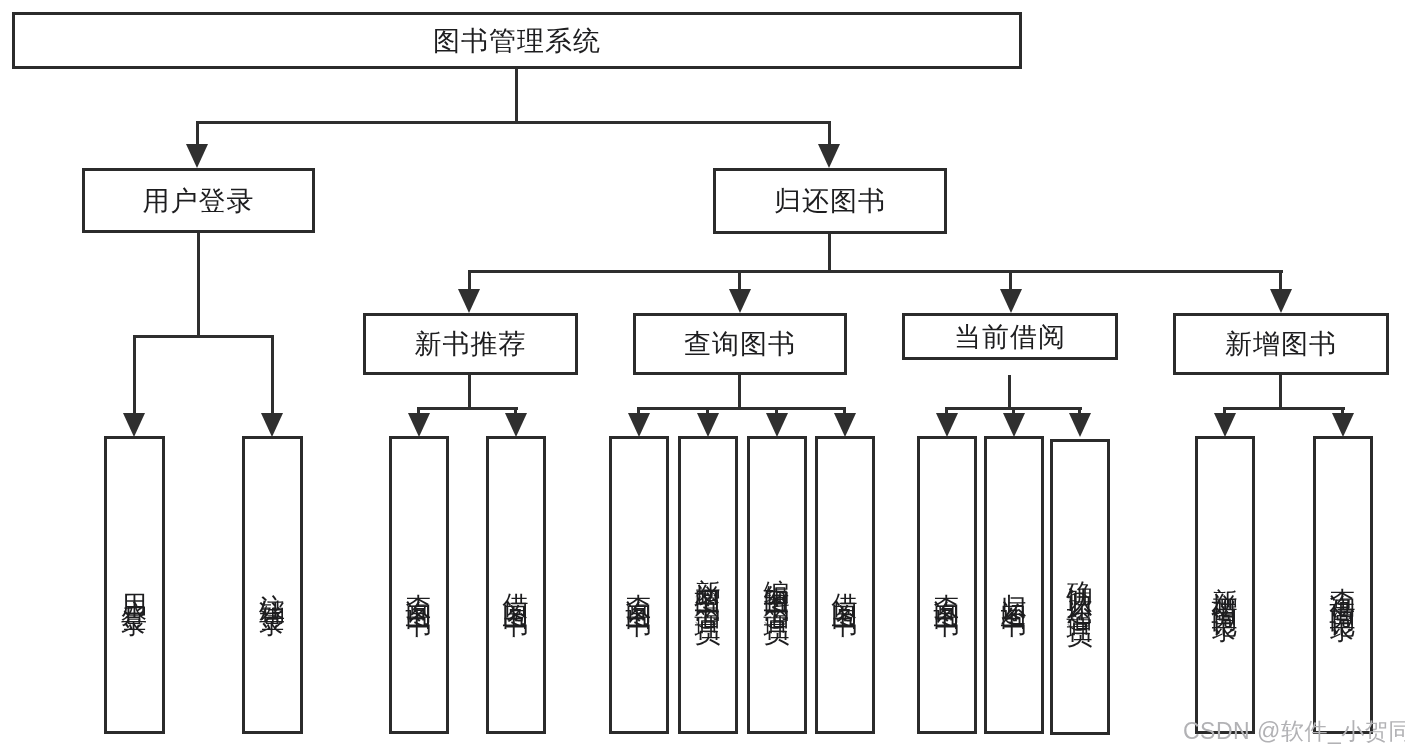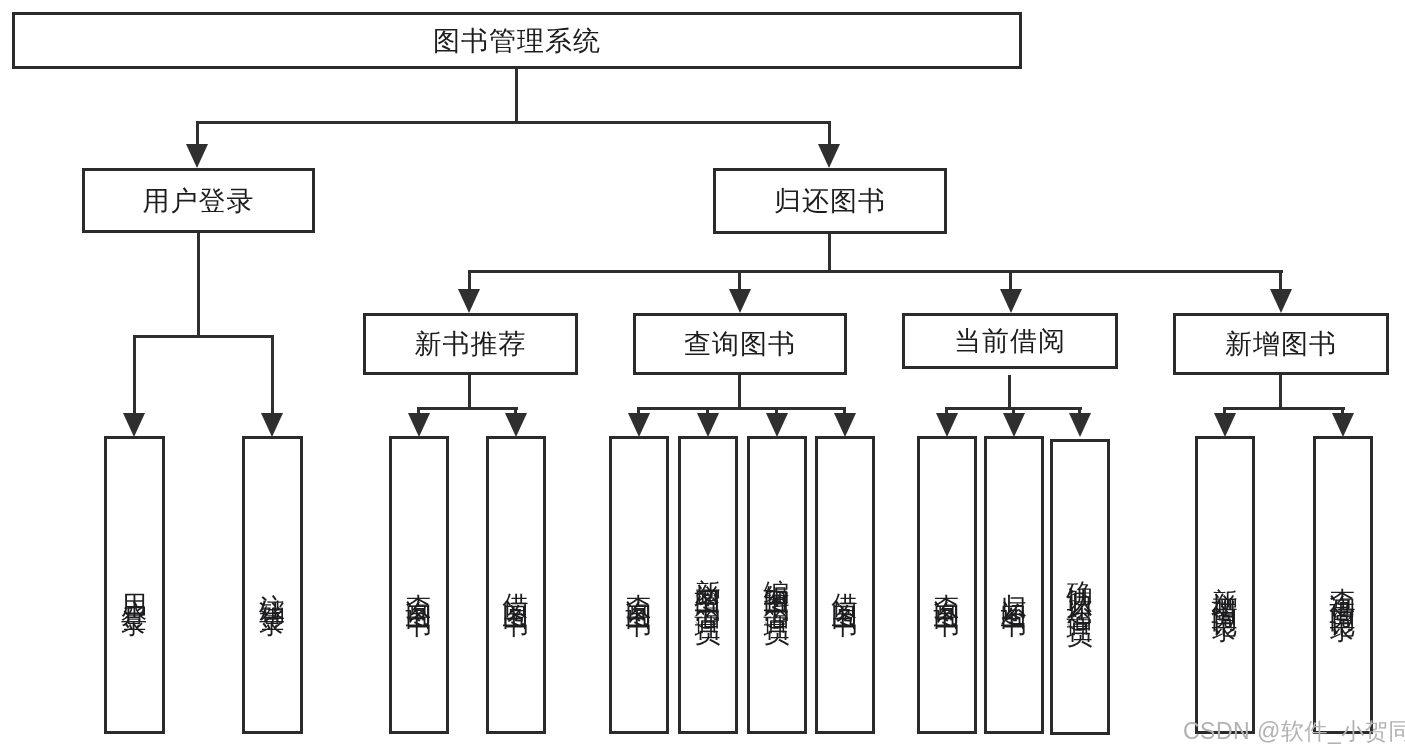--- a/index.html
+++ b/index.html
@@ -96,21 +96,21 @@
   <div class="ah" style="left:1000px;top:289px;"></div>
   <div class="vl" style="left:1279px;top:270px;height:22px;"></div>
   <div class="ah" style="left:1270px;top:289px;"></div>
 
   <div class="node" style="left:363px;top:313px;width:215px;height:62px;">
     <span class="lbl">新书推荐</span>
   </div>
   <div class="node" style="left:633px;top:313px;width:214px;height:62px;">
     <span class="lbl">查询图书</span>
   </div>
-  <div class="node" style="left:902px;top:313px;width:216px;height:56px;">
+  <div class="node" style="left:902px;top:313px;width:216px;height:47px;">
     <span class="lbl">当前借阅</span>
   </div>
   <div class="node" style="left:1173px;top:313px;width:216px;height:62px;">
     <span class="lbl">新增图书</span>
   </div>
 
   <div class="vl" style="left:468px;top:375px;height:35px;"></div>
   <div class="hl" style="left:417px;top:407px;width:101px;"></div>
   <div class="vl" style="left:417px;top:407px;height:10px;"></div>
   <div class="ah" style="left:408px;top:413px;"></div>

